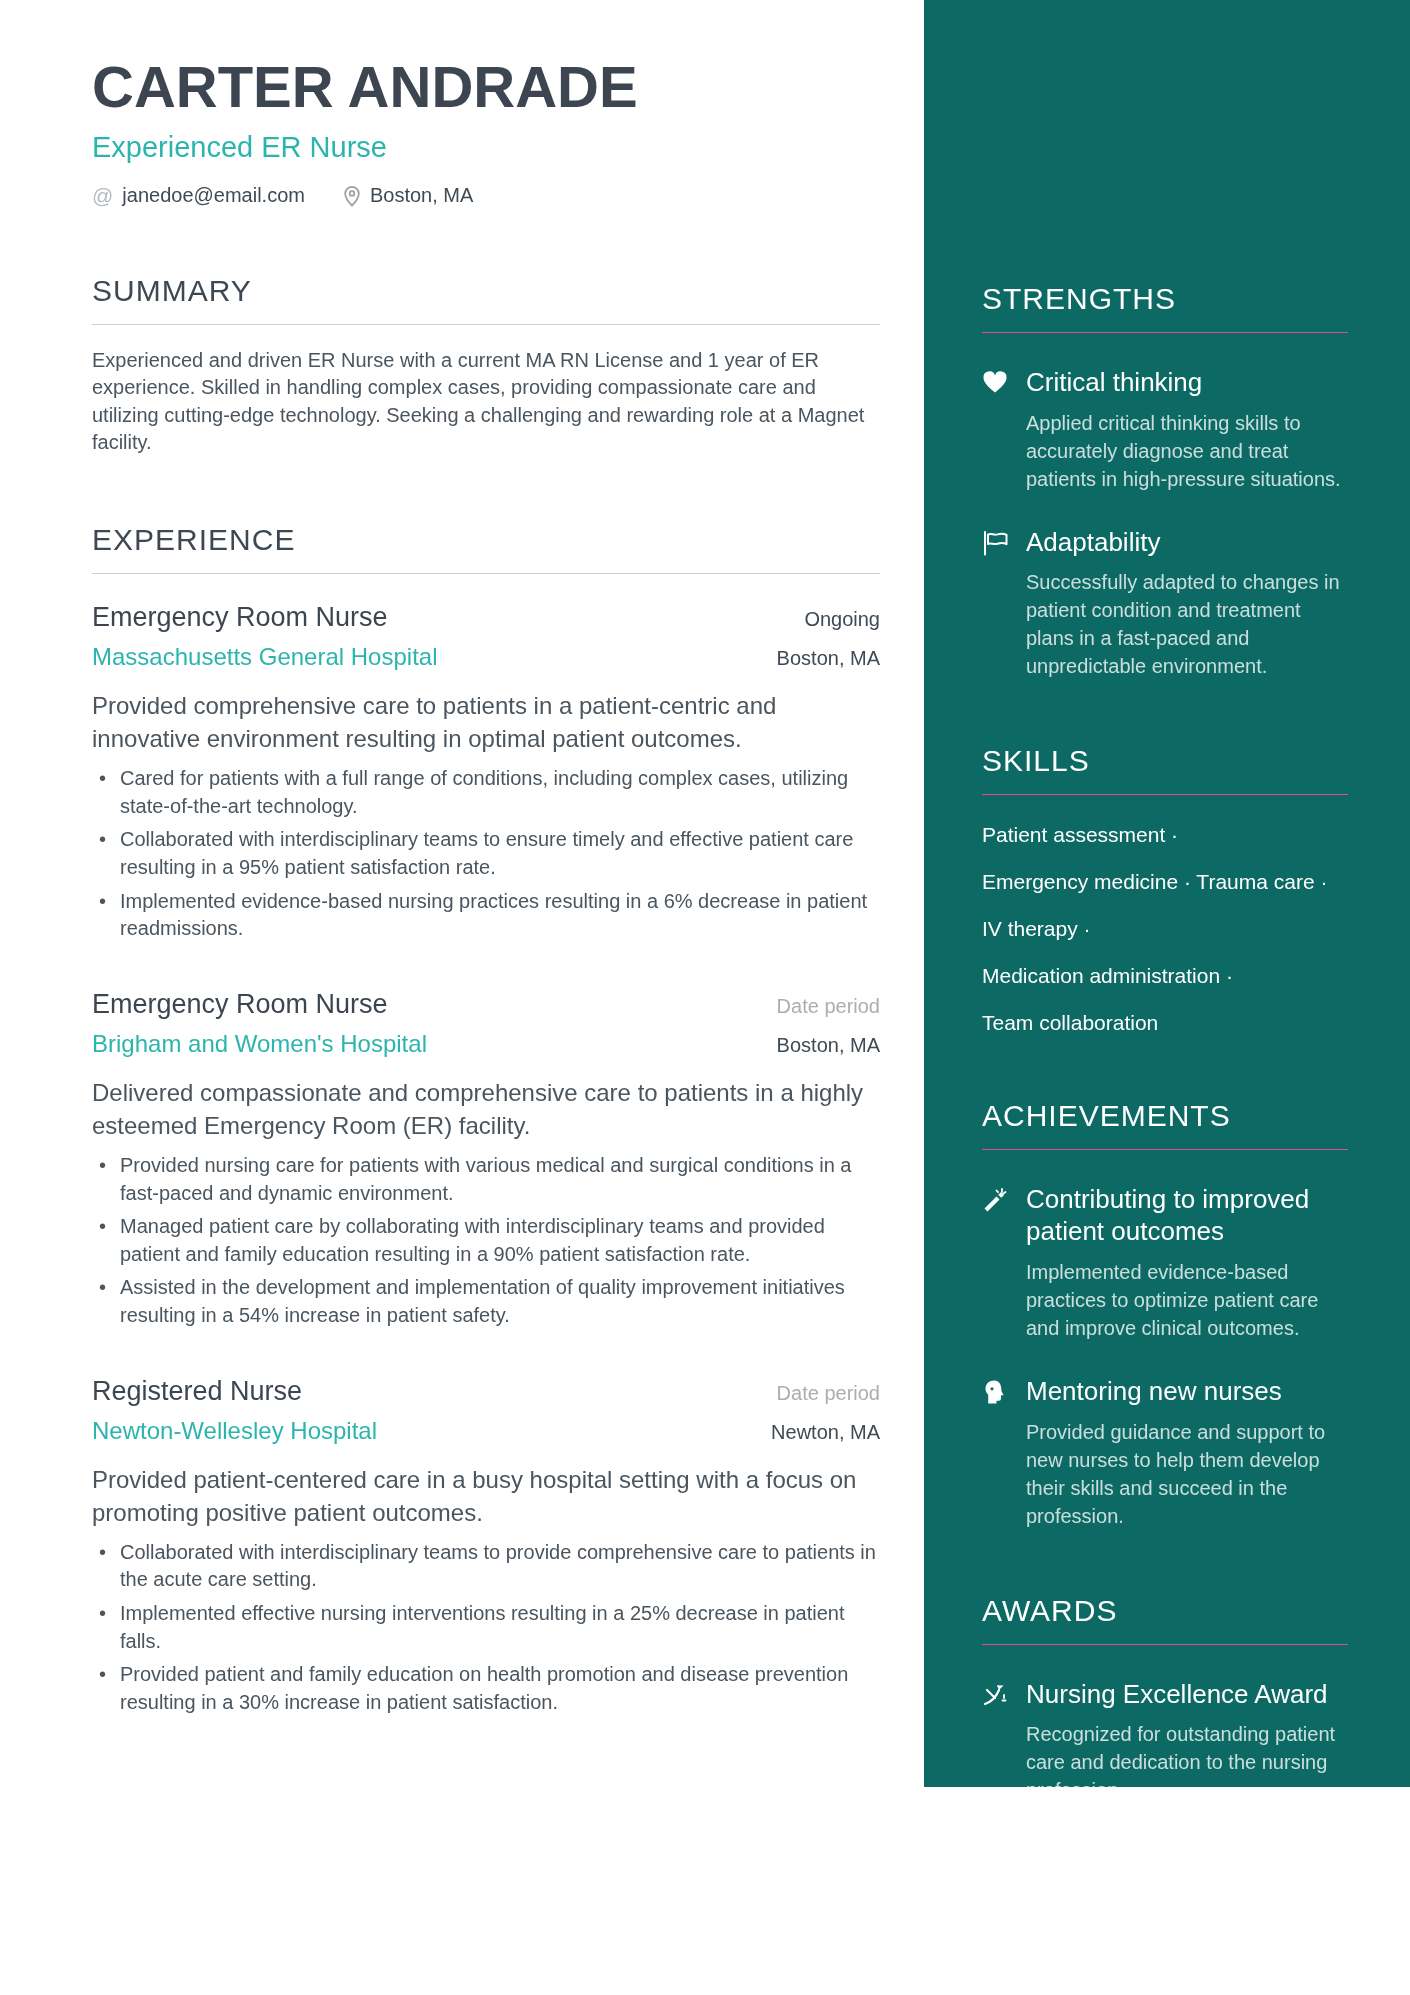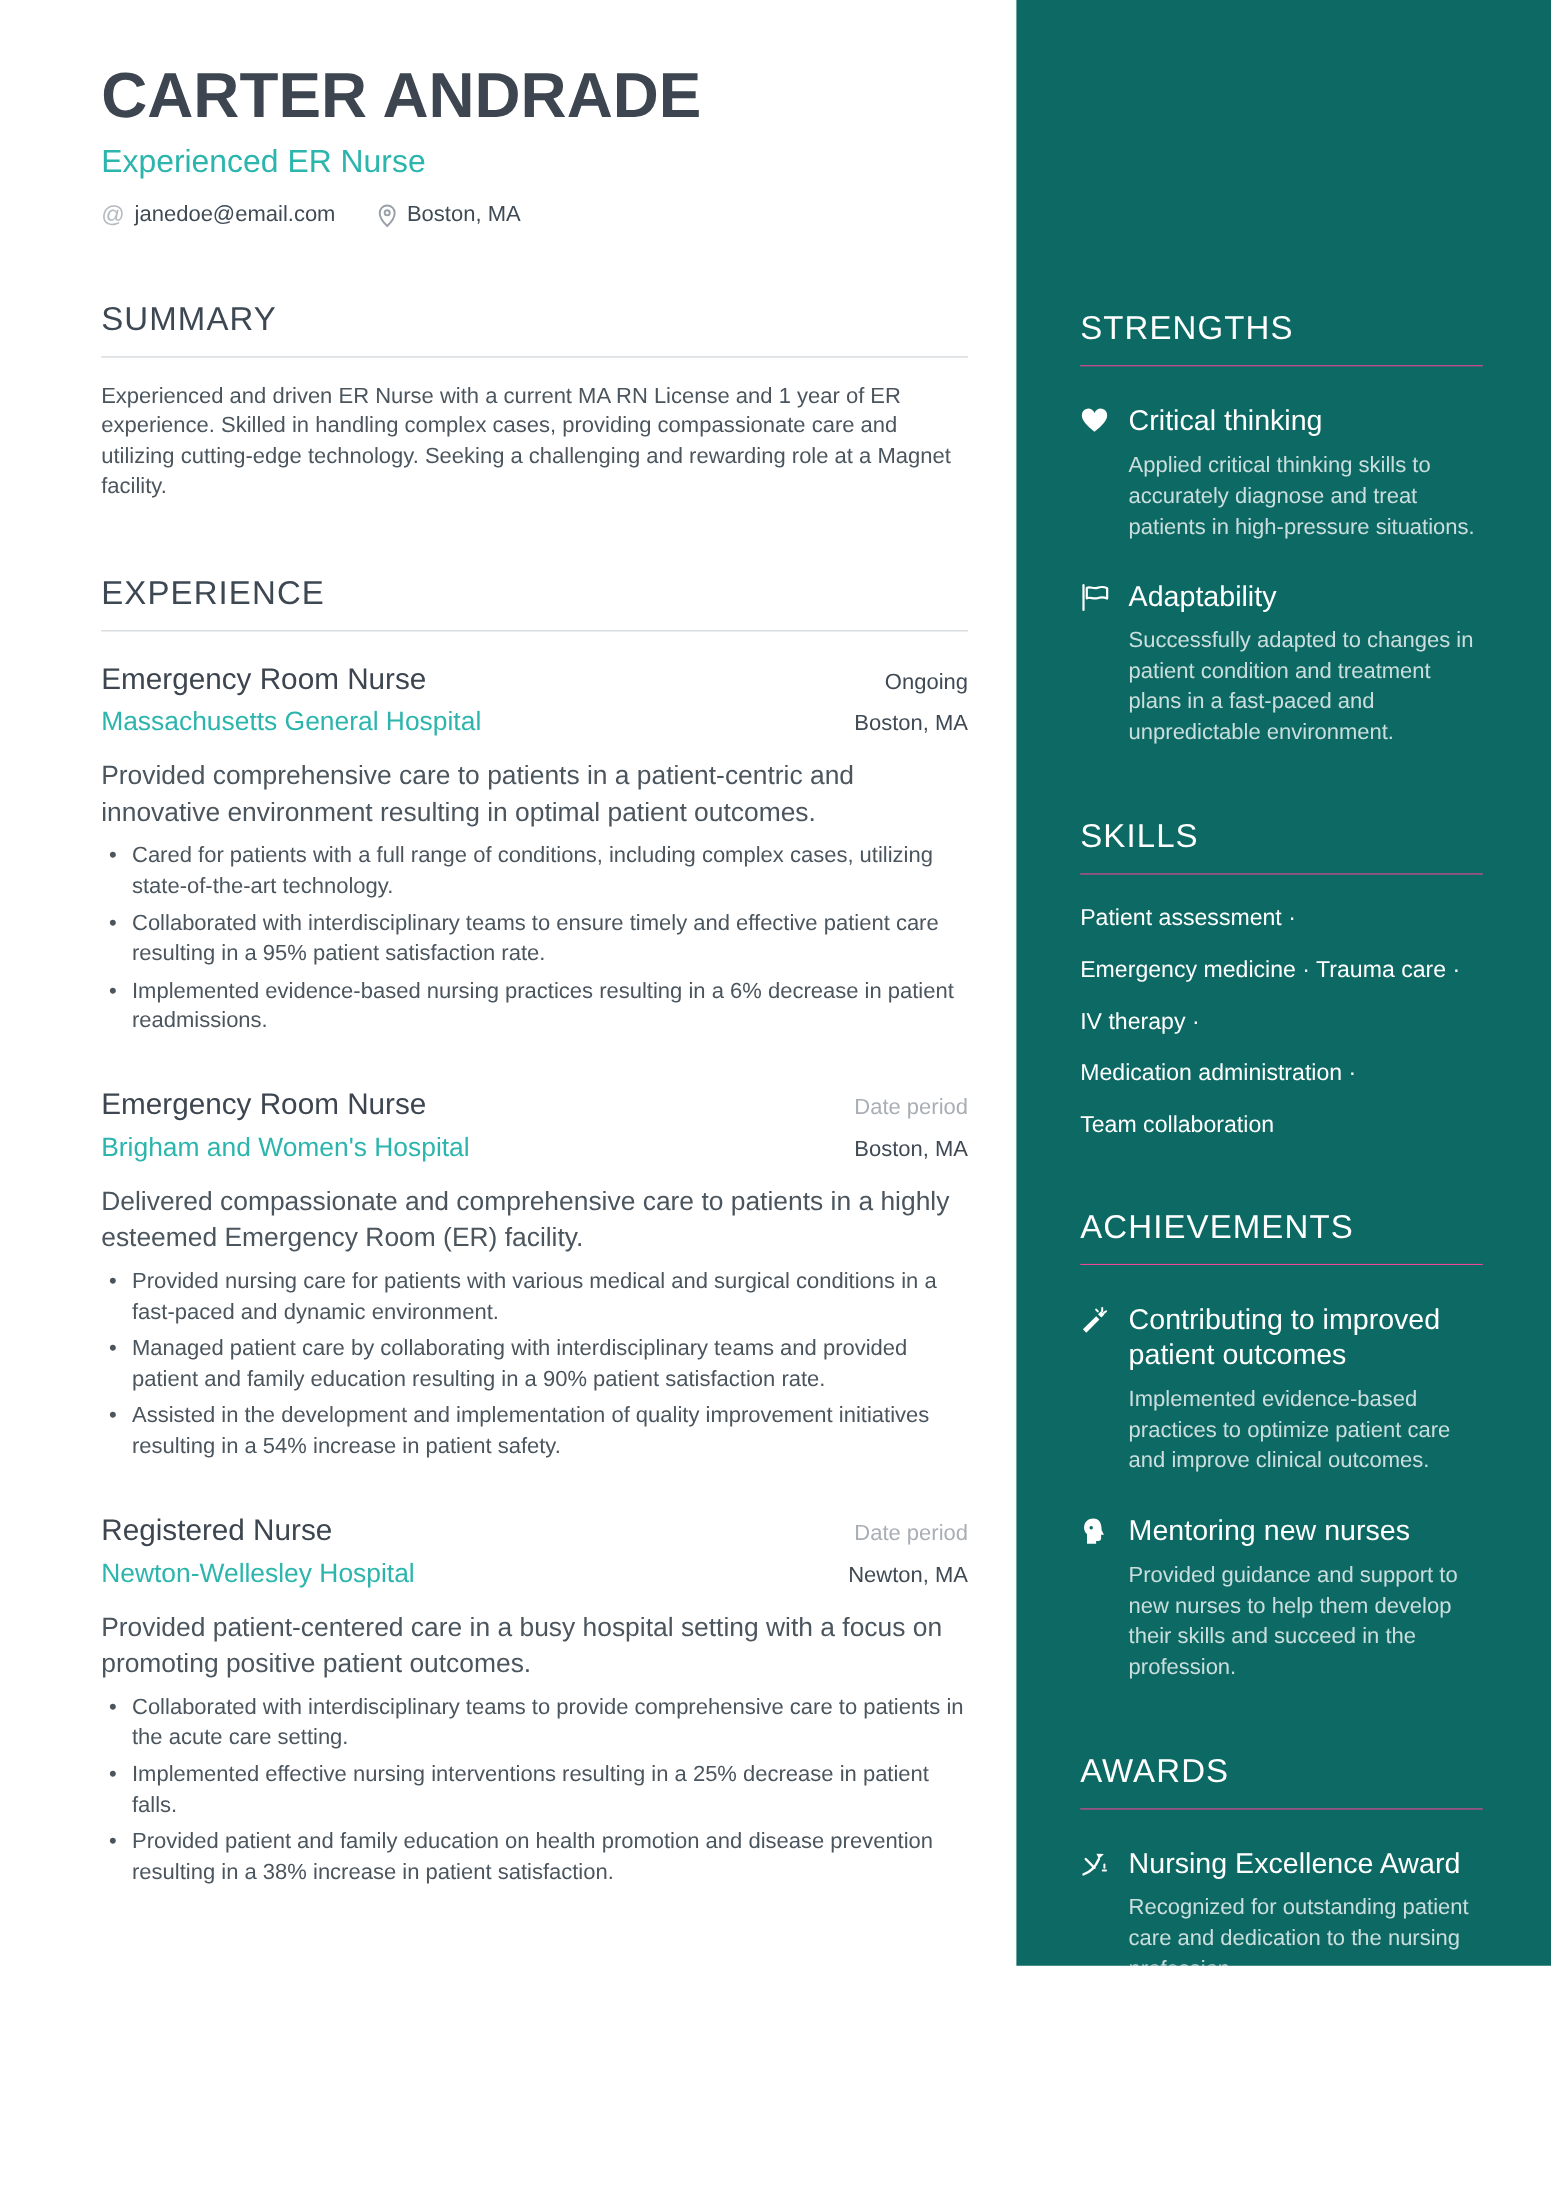--- a/index.html
+++ b/index.html
@@ -130,21 +130,21 @@
         <div class="job-head">
           <div class="job-title">Registered Nurse</div>
           <div class="job-date date-muted">Date period</div>
           <div class="job-company">Newton-Wellesley Hospital</div>
           <div class="job-loc">Newton, MA</div>
         </div>
         <div class="job-desc">Provided patient-centered care in a busy hospital setting with a focus on promoting positive patient outcomes.</div>
         <ul class="job-bullets">
           <li>Collaborated with interdisciplinary teams to provide comprehensive care to patients in the acute care setting.</li>
           <li>Implemented effective nursing interventions resulting in a 25% decrease in patient falls.</li>
-          <li>Provided patient and family education on health promotion and disease prevention resulting in a 38% increase in patient satisfaction.</li>
+          <li>Provided patient and family education on health promotion and disease prevention resulting in a 30% increase in patient satisfaction.</li>
         </ul>
       </div>
     </div>
 
     <div class="section">
       <div class="section-heading">EDUCATION</div>
       <div class="edu-entry">
         <div class="job-head">
           <div class="job-title">Bachelor of Science in Nursing</div>
           <div class="job-date date-muted">Date period</div>

